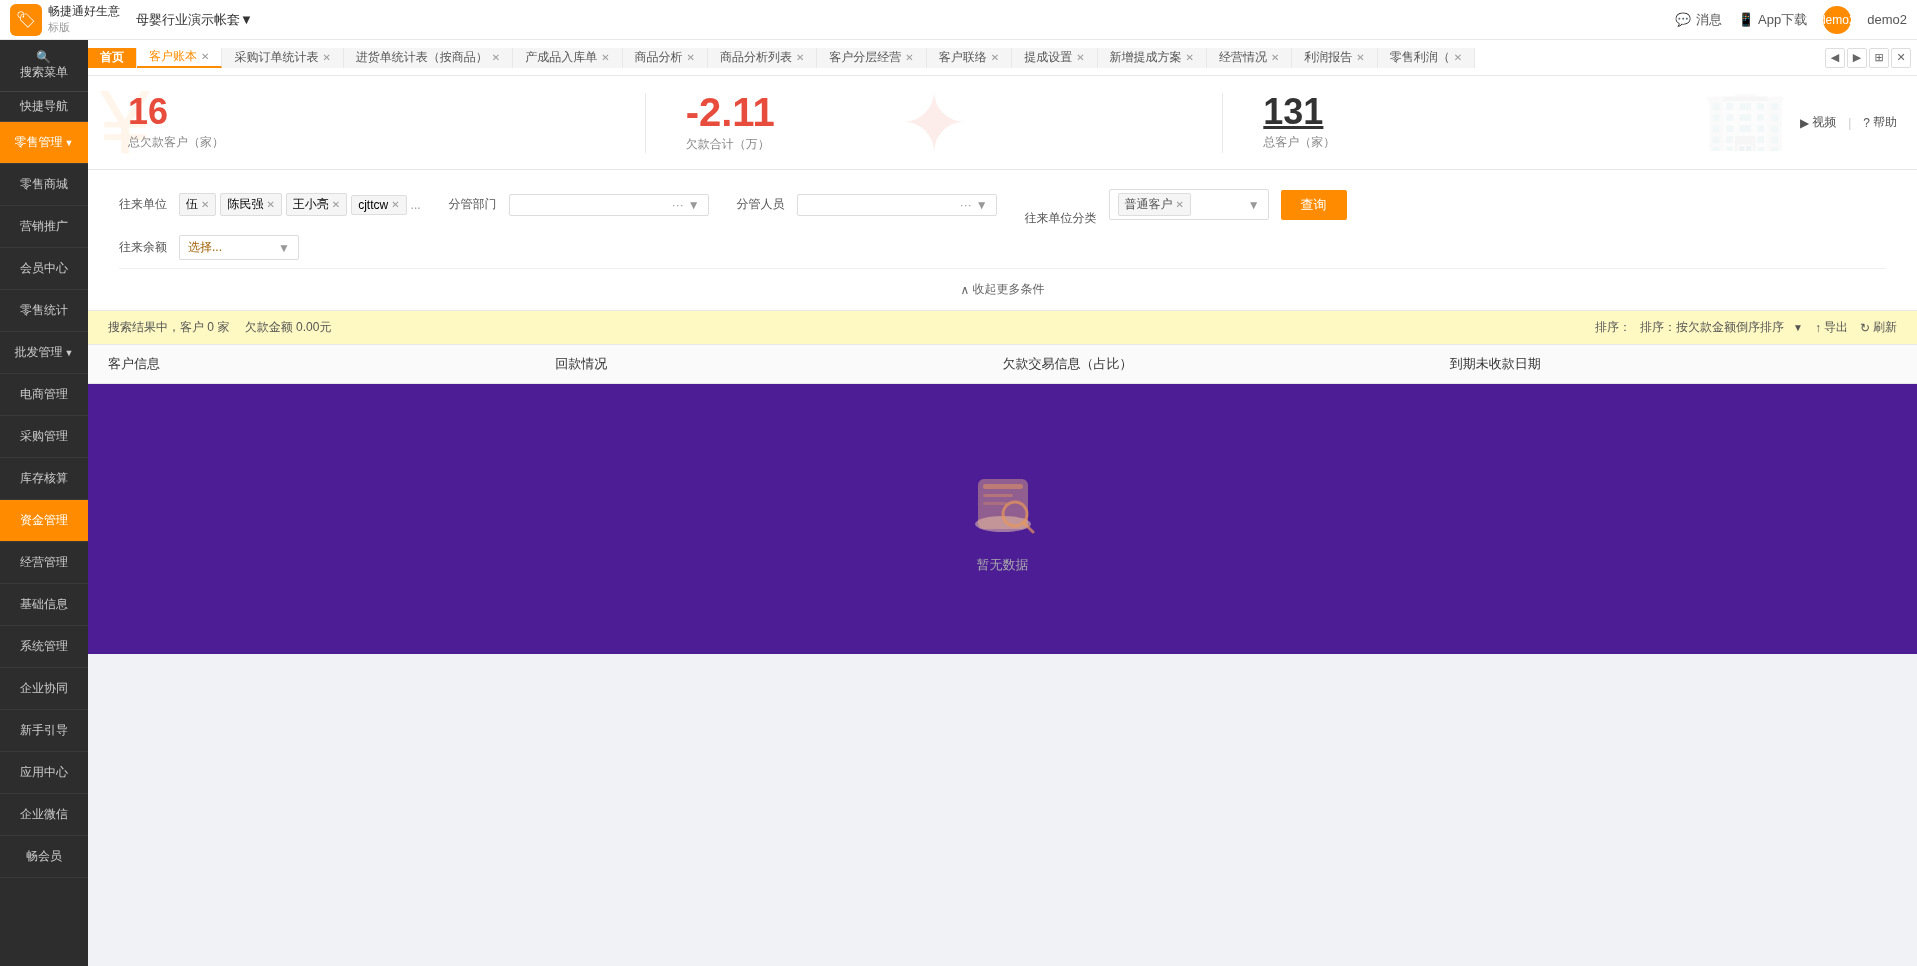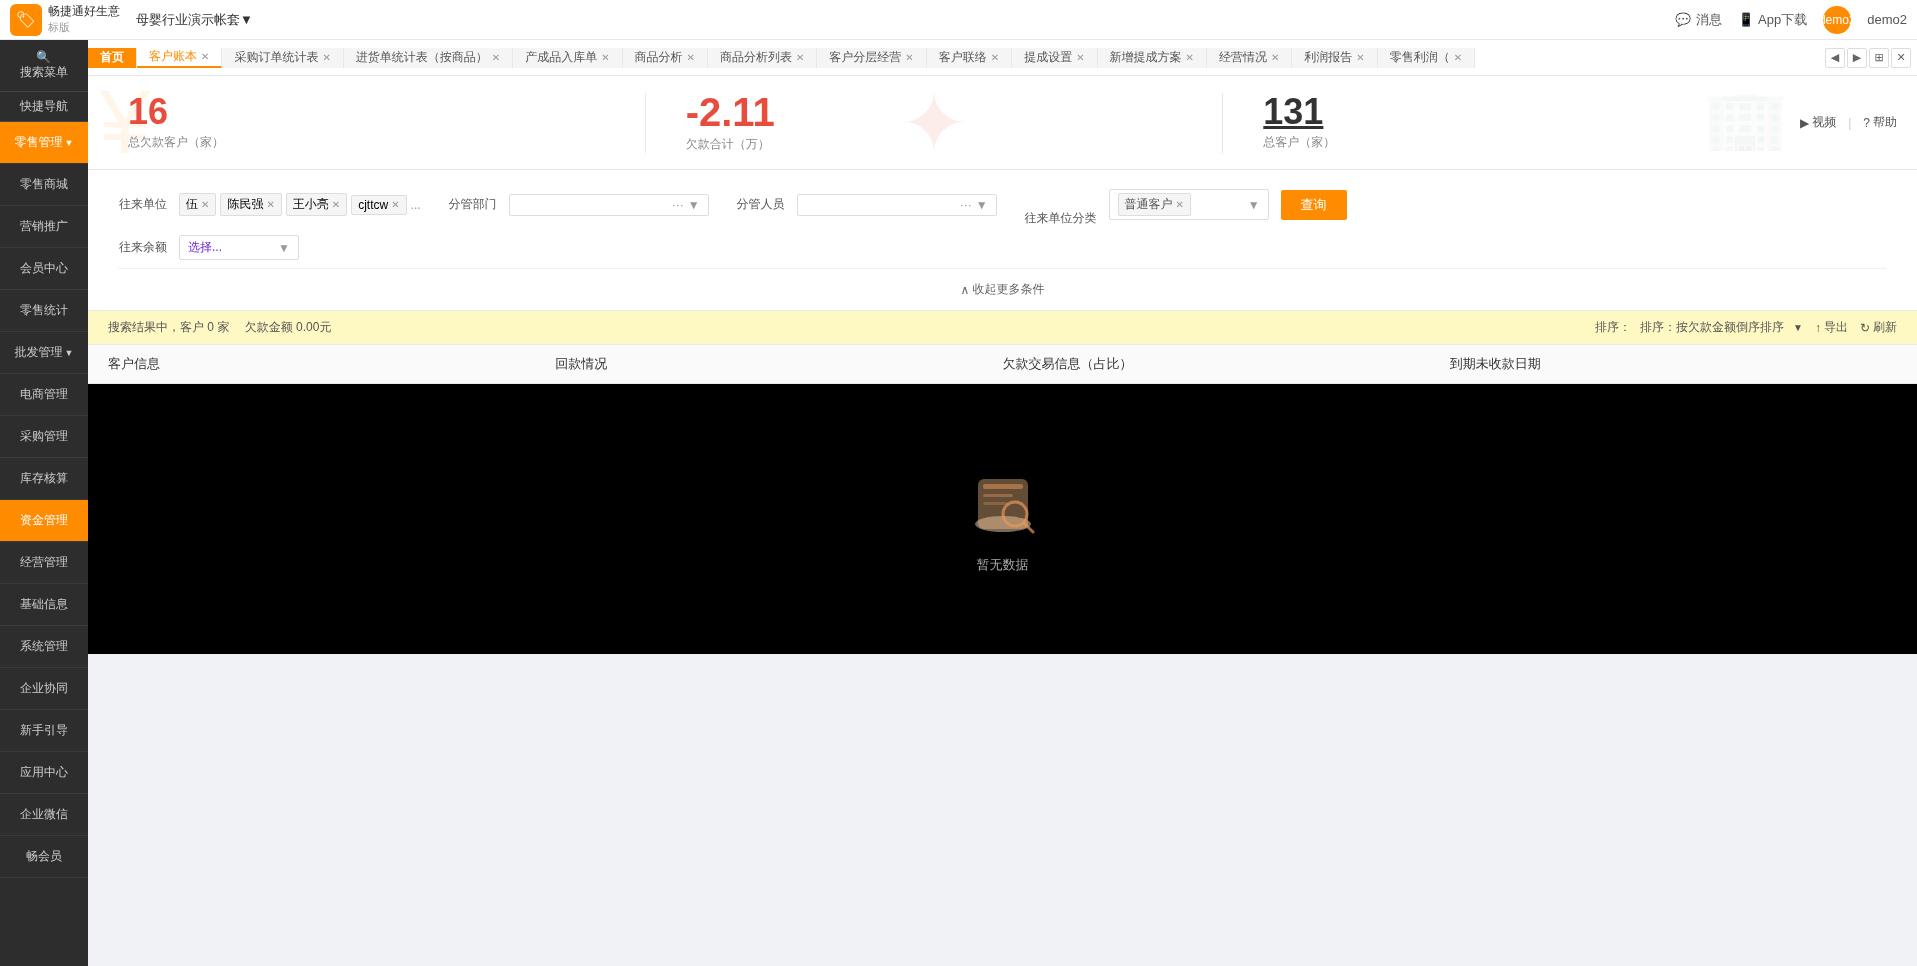--- a/index.html
+++ b/index.html
@@ -63,21 +63,21 @@
     .collapse-btn { display: flex; align-items: center; gap: 3px; color: #666; font-size: 12px; cursor: pointer; justify-content: center; margin-top: 4px; }
     .query-btn { background: #ff8c00; color: #fff; border: none; padding: 6px 20px; border-radius: 2px; cursor: pointer; font-size: 13px; }
 
     
     .result-bar { background: #fef9c3; padding: 8px 20px; display: flex; align-items: center; justify-content: space-between; border-bottom: 1px solid #e8e8e8; font-size: 12px; color: #555; }
     .result-bar-right { display: flex; align-items: center; gap: 12px; }
     .sort-select { display: flex; align-items: center; gap: 9px; cursor: pointer; color: #555; }
     .result-btn { cursor: pointer; display: flex; align-items: center; gap: 3px; color: #555; }
 
     
-    .table-container { background: #000000; margin: 0; }
+    .table-container { background: #4c1d95; margin: 0; }
     .table-header { display: grid; grid-template-columns: 2fr 2fr 2fr 2fr; padding: 10px 20px; border-bottom: 1px solid #e8e8e8; background: #fafafa; }
     .table-header-cell { font-size: 13px; color: #333; font-weight: normal; }
 
     
     .empty-state { display: flex; flex-direction: column; align-items: center; justify-content: center; padding: 80px 0; color: #aaa; font-size: 13px; }
     .empty-icon { width: 80px; height: 80px; margin-bottom: 12px; position: relative; }
 
     
     .stat-section { flex: 1; display: flex; align-items: center; justify-content: flex-start; position: relative; overflow: hidden; }
   </style>
@@ -349,21 +349,21 @@
           </div>
 
           <button class="query-btn">
             <span>查询</span>
           </button>
         </div>
 
         <div class="filter-row">
           <span class="filter-label">往来余额</span>
           <div class="filter-select">
-            <span style="color:#6d28d9;">选择...</span>
+            <span style="color:#a16207;">选择...</span>
             <span style="margin-left:auto; color:#999;">▼</span>
           </div>
         </div>
 
         <div style="text-align:center; border-top:1px solid #f0f0f0; padding-top:8px;">
           <div class="collapse-btn">
             <span>∧</span>
             <span>收起更多条件</span>
           </div>
         </div>

